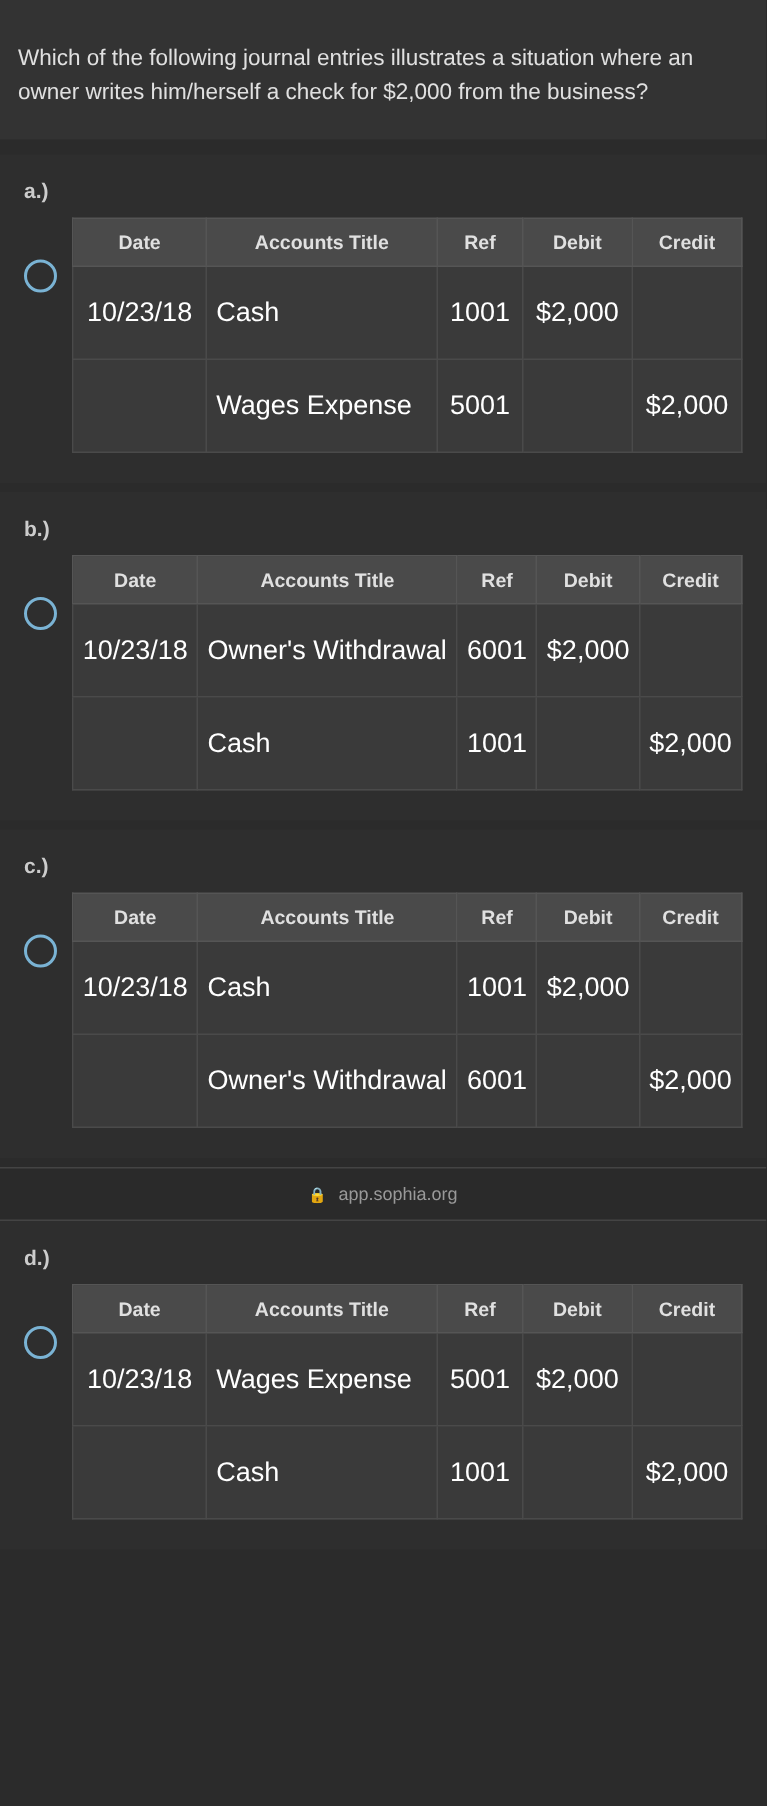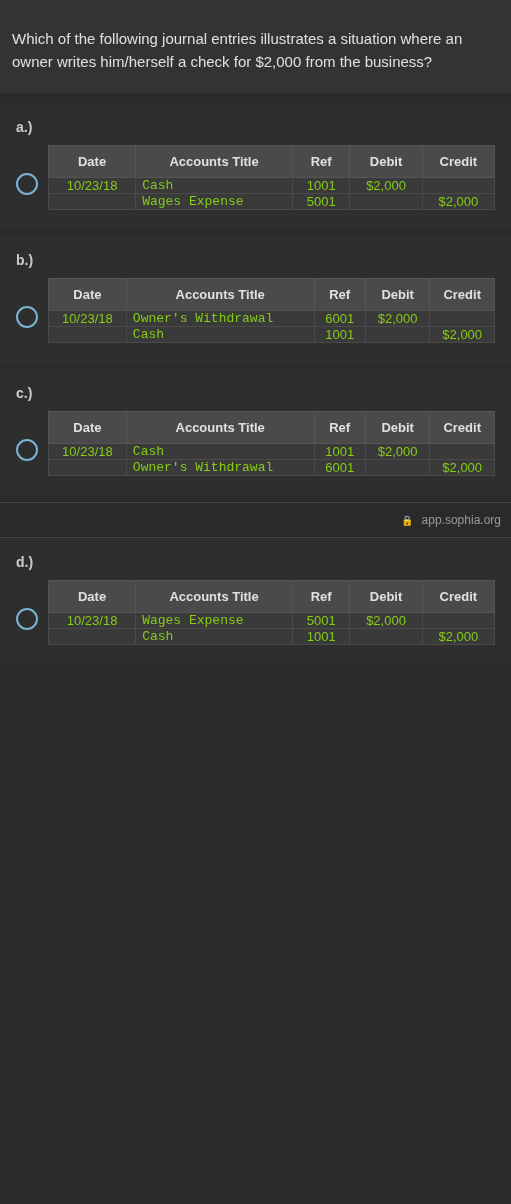--- a/index.html
+++ b/index.html
@@ -70,35 +70,34 @@
       background-color: #4a4a4a;
       color: #e0e0e0;
       text-align: center;
       padding: 8px 6px;
       font-size: 13px;
       border: 1px solid #555;
     }
 
     table td {
       background-color: #3a3a3a;
-      color: #84cc16;
+      color: #ffffff;
       text-align: center;
-      padding: 0 6px;
-      font-size: 13px;
+      padding: 20px 6px;
+      font-size: 18px;
       border: 1px solid #4a4a4a;
     }
 
     table td.left-align {
       text-align: left;
-      font-family: Liberation Mono, monospace;
     }
 
     .website-bar {
       background-color: #2a2a2a;
-      text-align: right;
+      text-align: center;
       padding: 10px;
       font-size: 12px;
       color: #999;
       border-top: 1px solid #444;
       border-bottom: 1px solid #444;
     }
 
     .lock-icon {
       font-size: 10px;
       margin-right: 4px;

